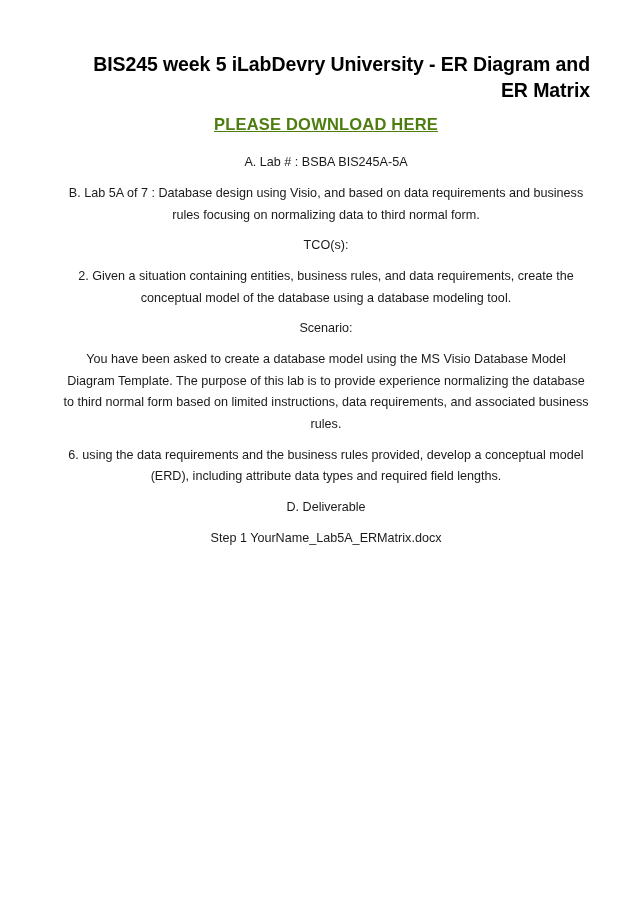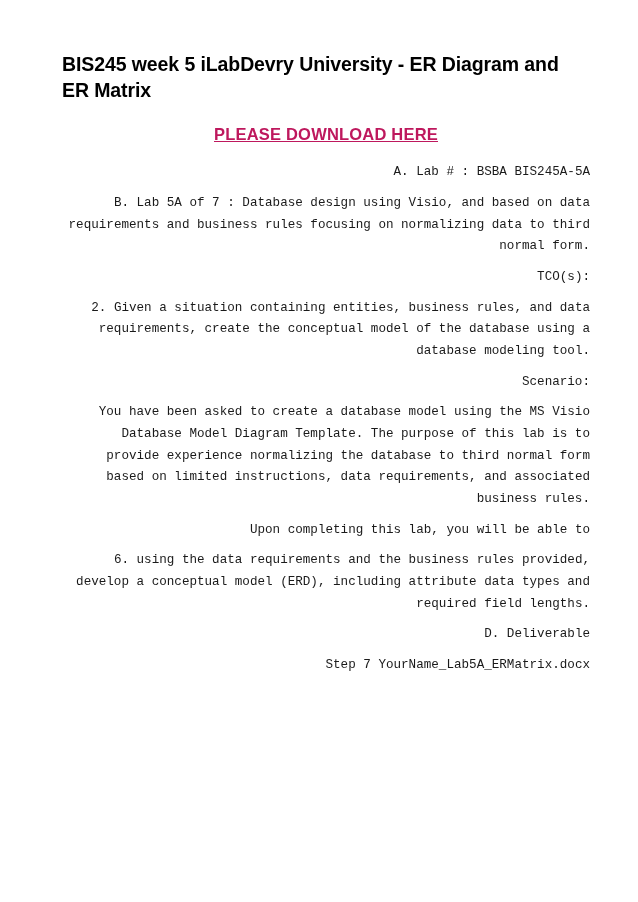--- a/index.html
+++ b/index.html
@@ -18,47 +18,46 @@
     position: relative;
     width: 638px;
     height: 902px;
     background: #ffffff;
     box-sizing: border-box;
     padding: 52px 48px 20px 62px;
   }
   .doc-title {
     font-size: 19.5px;
     font-weight: bold;
-    text-align: left;
+    text-align: right;
     line-height: 1.32;
-    margin: 0 0 22px 0;
+    margin: 0 0 12px 0;
     letter-spacing: -0.1px;
     color: #000000;
   }
   .download-link-row {
     text-align: center;
     margin: 0 0 18px 0;
   }
   .download-link {
     font-size: 16.5px;
     font-weight: bold;
-    color: #be185d;
+    color: #4d7c0f;
     text-decoration: underline;
     letter-spacing: 0.2px;
     cursor: pointer;
   }
   .body-block {
     font-size: 12.6px;
     line-height: 1.72;
     color: #1a1a1a;
   }
   .para {
     margin: 8px 0 9px 0;
-    text-align: right;
-    font-family: Liberation Mono, monospace;
+    text-align: center;
   }
   .para.flow {
     margin-bottom: 9px;
   }
 </style>
 </head>
 <body>
 
 <div class="page">
 
@@ -68,19 +67,18 @@
     <a class="download-link" href="#">PLEASE DOWNLOAD HERE</a>
   </div>
 
   <div class="body-block">
     <p class="para">A. Lab # : BSBA BIS245A-5A</p>
     <p class="para flow">B. Lab 5A of 7 : Database design using Visio, and based on data requirements and business rules focusing on normalizing data to third normal form.</p>
     <p class="para">TCO(s):</p>
     <p class="para flow">2. Given a situation containing entities, business rules, and data requirements, create the conceptual model of the database using a database modeling tool.</p>
     <p class="para">Scenario:</p>
     <p class="para flow">You have been asked to create a database model using the MS Visio Database Model Diagram Template. The purpose of this lab is to provide experience normalizing the database to third normal form based on limited instructions, data requirements, and associated business rules.</p>
-    <p class="para">Upon completing this lab, you will be able to</p>
     <p class="para flow">6. using the data requirements and the business rules provided, develop a conceptual model (ERD), including attribute data types and required field lengths.</p>
     <p class="para">D. Deliverable</p>
-    <p class="para">Step 7 YourName_Lab5A_ERMatrix.docx</p>
+    <p class="para">Step 1 YourName_Lab5A_ERMatrix.docx</p>
   </div>
 
 </div>
 
 </body></html>

